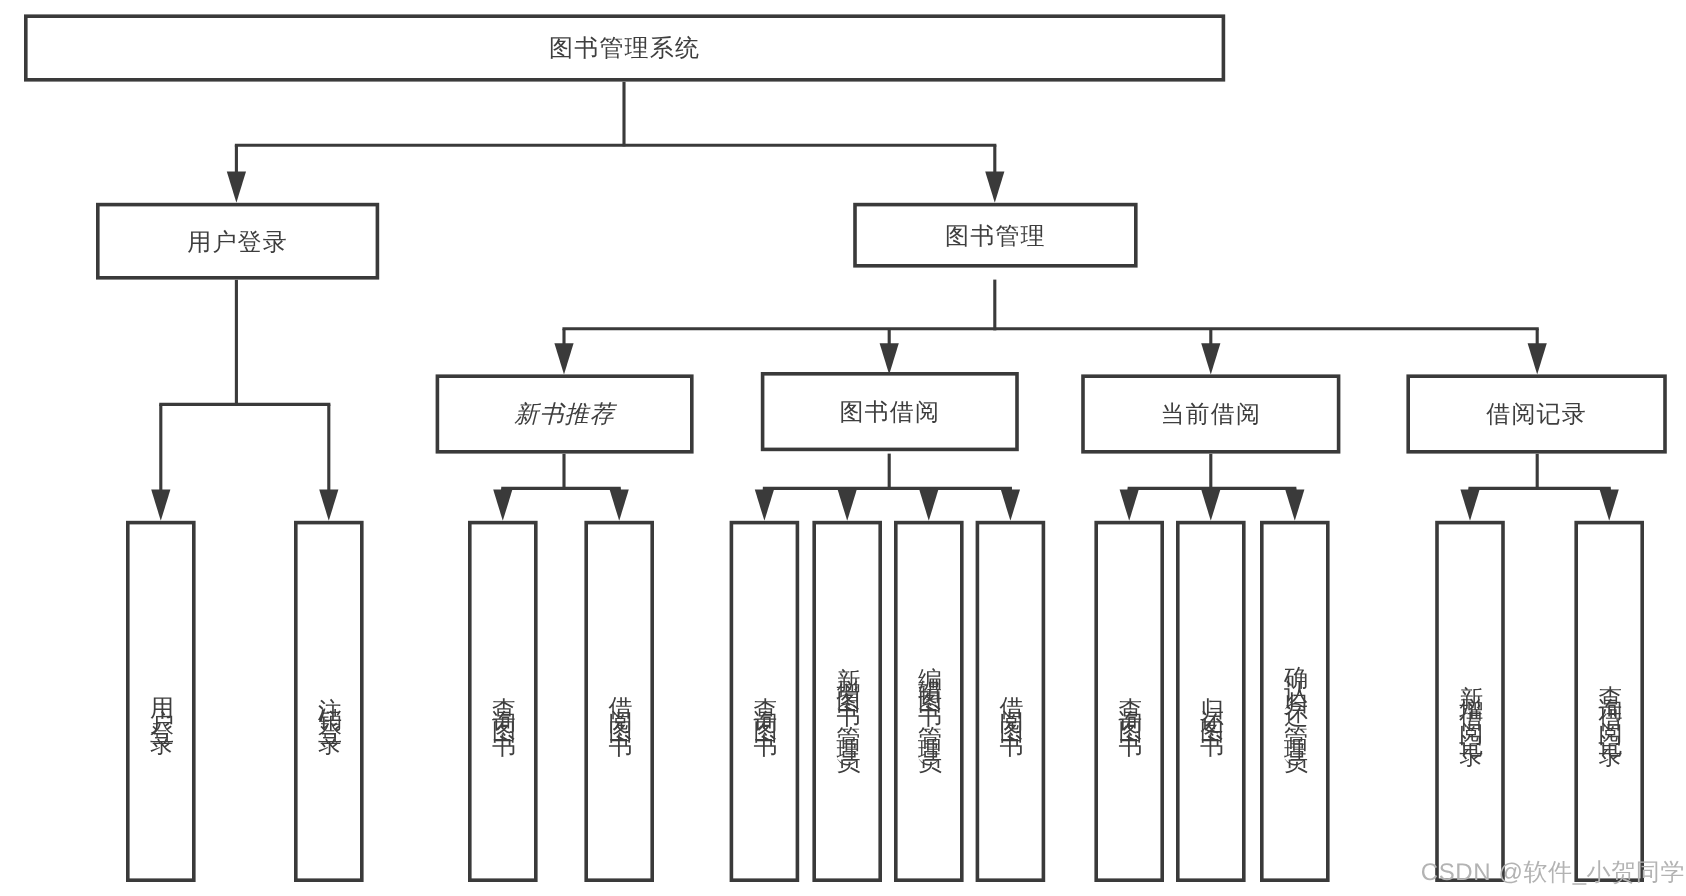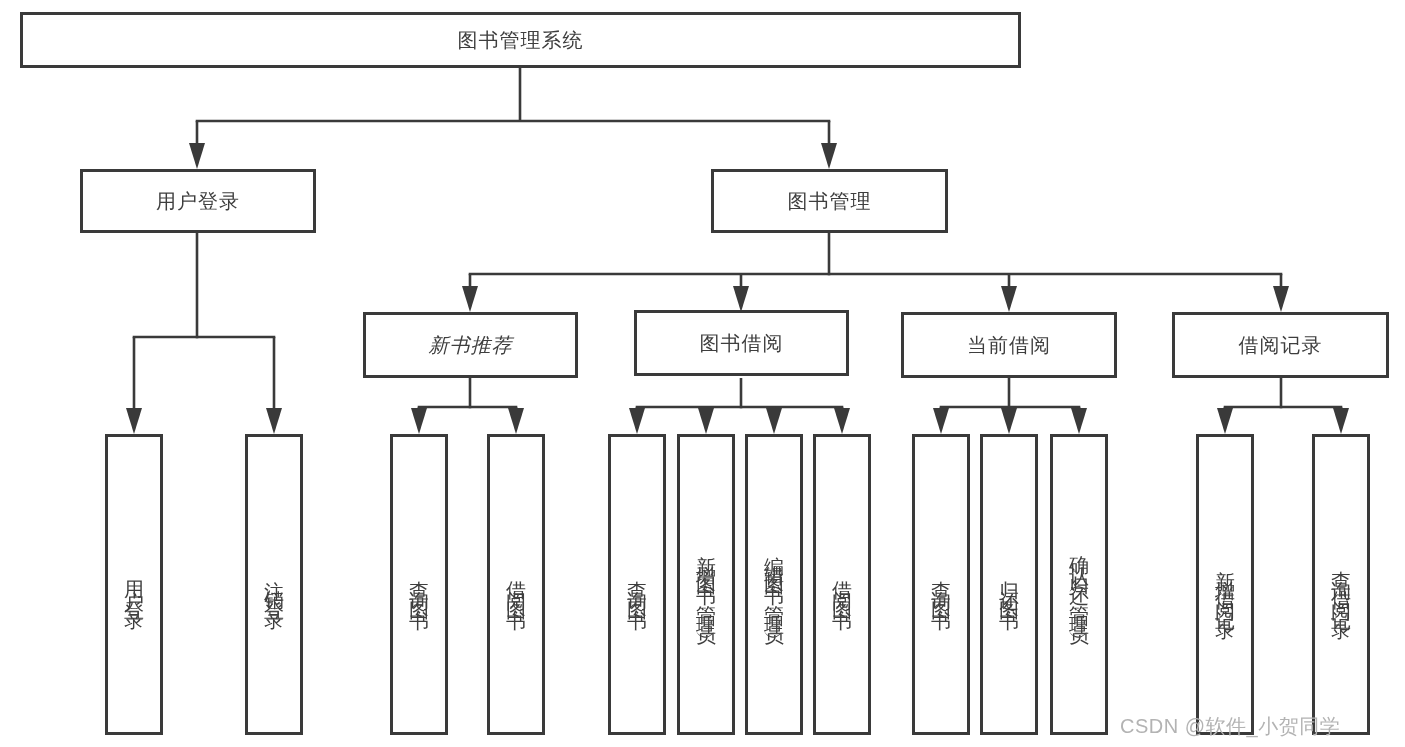--- a/index.html
+++ b/index.html
@@ -21,21 +21,21 @@
   }
   .leaf { letter-spacing:0; }
   .vlabel {
     writing-mode:vertical-rl;
     text-orientation:mixed;
     letter-spacing:10px;
     line-height:1.15;
     white-space:nowrap;
   }
   .watermark {
-    position:absolute; left:1120px; top:713px;
+    position:absolute; left:1184px; top:713px;
     font-size:20px; letter-spacing:0.5px;
     color:var(--watermark,#b3b3b3);
     z-index:6; white-space:nowrap;
   }
 </style>
 </head>
 <body>
 
 <div class="canvas">
 
@@ -108,21 +108,21 @@
     </g>
   </svg>
 
   <div class="node" style="left:20px; top:12px; width:1001px; height:56px;">
     <span>图书管理系统</span>
   </div>
 
   <div class="node" style="left:80px; top:169px; width:236px; height:64px;">
     <span>用户登录</span>
   </div>
-  <div class="node" style="left:711px; top:169px; width:237px; height:64px;">
+  <div class="node" style="left:711px; top:169px; width:237px; height:54px;">
     <span>图书管理</span>
   </div>
 
   <div class="node" style="left:363px; top:312px; width:215px; height:66px;font-style:italic;">
     <span>新书推荐</span>
   </div>
   <div class="node" style="left:634px; top:310px; width:215px; height:66px;">
     <span>图书借阅</span>
   </div>
   <div class="node" style="left:901px; top:312px; width:216px; height:66px;">

